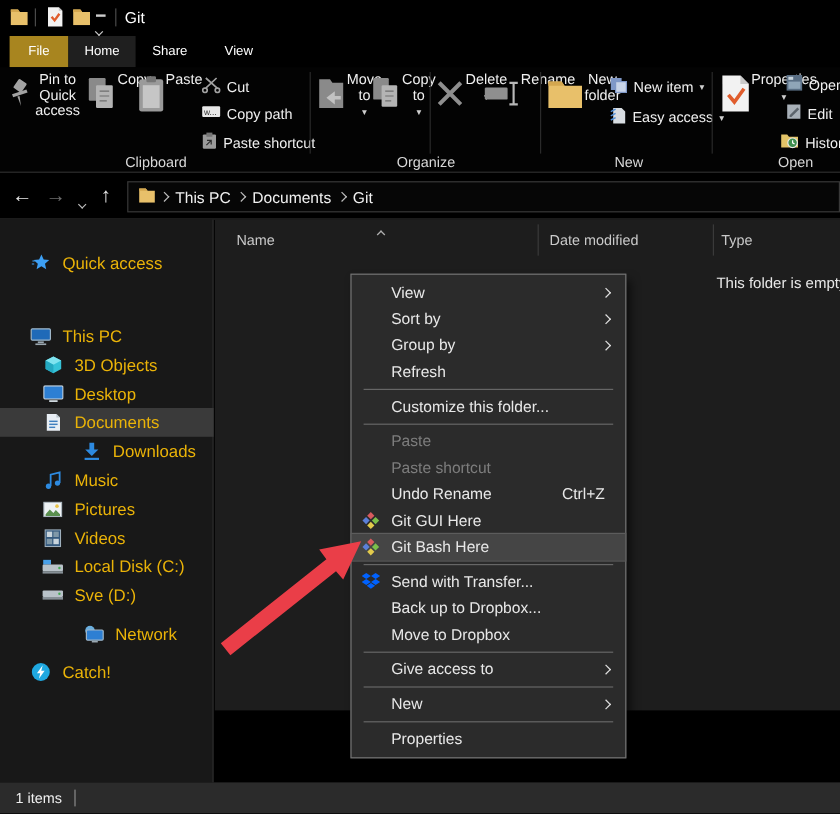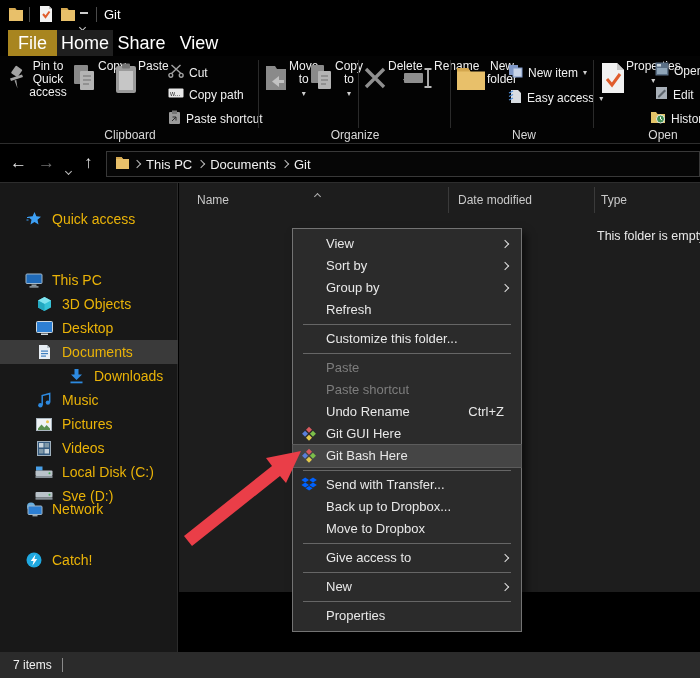--- a/index.html
+++ b/index.html
@@ -9,21 +9,21 @@
   #window { position:relative; width:700px; height:678px; background:#000; }
 
   
   #titlebar { position:absolute; left:0; top:0; width:700px; height:30px; background:#000; }
   .qat-sep { position:absolute; top:7px; width:1px; height:15px; background:#4a4a4a; }
   #title-text { position:absolute; left:104px; top:7px; font-size:13px; color:#fff; }
 
   
   #tabbar { position:absolute; left:0; top:30px; width:700px; height:26px; background:#000; }
   .tab { position:absolute; top:0; height:26px; line-height:26px; text-align:center;
-    font-size:18px; color:#fff; }
+    font-size:11px; color:#fff; }
   .tab-file { background:#a8851f; }
   .tab-active { background:#1f1f1f; }
 
   
   #ribbon { position:absolute; left:0; top:56px; width:700px; height:88px; background:#030303;
     border-bottom:1px solid #2d2d2d; }
   .rgroup-sep { position:absolute; top:4px; width:1px; height:68px; background:#2a2a2a; }
   .rgroup-label { position:absolute; top:72px; font-size:12px; color:#d8d8d8; text-align:center; }
   .rbtn-lg { position:absolute; top:4px; display:flex; flex-direction:row; }
   .rbtn-lg .ric { height:36px; display:flex; align-items:center; justify-content:center; }
@@ -437,21 +437,21 @@
     <div class="side-item lvl2" style="top:301px;">
       <span class="sic">
         <svg width="18" height="10">
             <rect x="0.5" y="1" width="17" height="5.5" rx="1" fill="#b9c2c9"></rect>
             <rect x="0.5" y="6.5" width="17" height="2.2" fill="#868f96"></rect>
             <circle cx="14.5" cy="3.8" r="1" fill="#4a5"></circle>
           </svg>
       </span>
       <span>Sve (D:)</span>
     </div>
-    <div class="side-item lvl1" style="top:314px;">
+    <div class="side-item lvl1" style="top:333px;margin-left:44px;">
       <span class="sic">
         <svg width="18" height="15">
             <circle cx="6" cy="4.5" r="4" fill="#6aaede"></circle>
             <rect x="3" y="4" width="14" height="8.5" rx="1" fill="#2d7fd3" stroke="#9fb6c8"></rect>
             <rect x="7.5" y="13" width="5" height="1.4" fill="#9aa7b0"></rect>
           </svg>
       </span>
       <span>Network</span>
     </div>
     <div class="side-item lvl1" style="top:365px;">
@@ -563,17 +563,17 @@
     <div class="mi">
       <span>Properties</span>
     </div>
   </div>
 
   <svg id="arrow-overlay" width="150" height="125">
     <polygon points="133,15 98,22 104,30 16,100 24,110 112,40 118,47" fill="#ea3e48"></polygon>
   </svg>
 
   <div id="statusbar">
-    <span id="status-count">7 items</span>
+    <span id="status-count">1 items</span>
     <span id="status-div"></span>
   </div>
 
 </div>
 
 </body></html>

